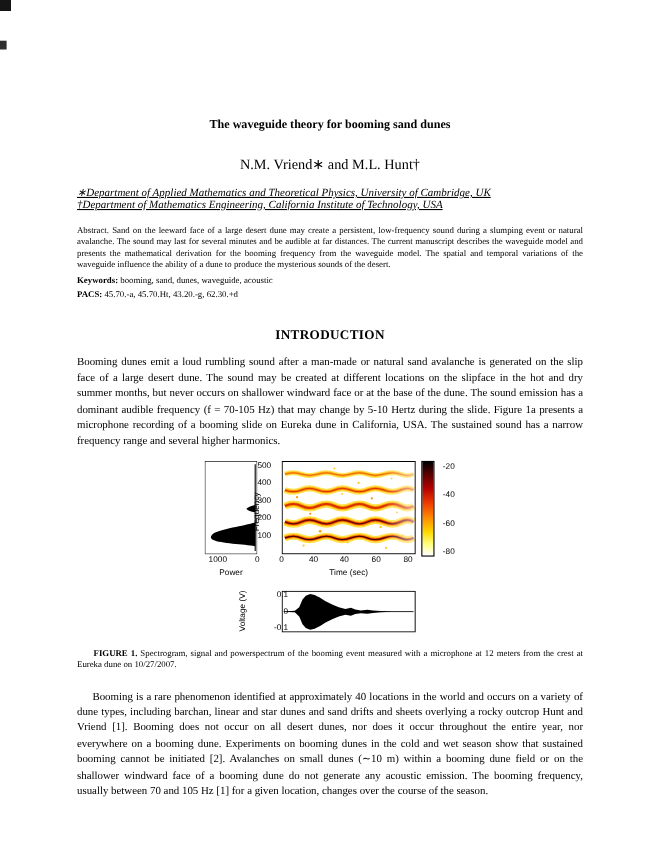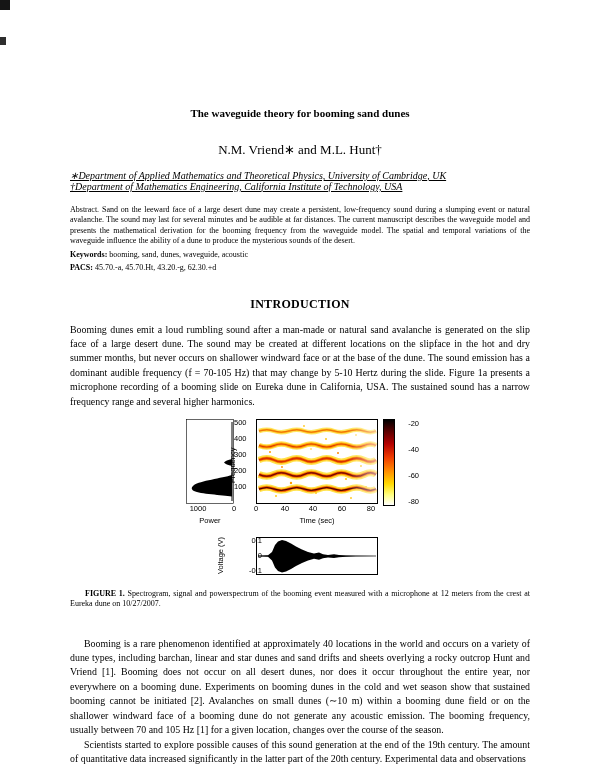--- a/index.html
+++ b/index.html
@@ -18,31 +18,31 @@
   .abstract { font-size:8px; line-height:10.4px; text-align:justify; margin:13px 0 0 0; }
   .abstract b { font-weight:normal; }
   .kw { font-size:8px; line-height:10px; margin:3px 0 0 0; }
   .kw b { font-weight:bold; }
 
   .section-heading { text-align:center; font-size:12px; font-weight:bold; margin:24px 0 0 0; letter-spacing:0.3px; }
 
   .body-par { font-size:9.9px; line-height:14.4px; text-align:justify; margin:11px 0 0 0; }
   .body-par.noindent { text-indent:0; }
   .body-par.indent { text-indent:14px; margin-top:0; }
-  .body-par.first-after-fig { margin-top:27px; }
+  .body-par.first-after-fig { margin-top:17px; }
 
   
   .figure {
     position:relative; width:240px; height:160px; margin:8px 0 0 108px;
     font-family:"Liberation Sans", sans-serif; font-size:7.5px; color:#000;
   }
   .figure .tick { position:absolute; line-height:8px; }
   .figure .freq-t { left:56px; width:18px; text-align:left; }
   .figure .time-t { width:16px; text-align:center; top:88px; }
-  .figure .cb-t   { left:219px; width:22px; text-align:right; }
+  .figure .cb-t   { left:219px; width:22px; text-align:center; }
   .figure .volt-t { left:64px; width:20px; text-align:right; }
   .figure .pow-t  { top:88px; text-align:center; }
   .figure .axlab  { position:absolute; text-align:center; }
   .figure .rot    { position:absolute; white-space:nowrap; transform:rotate(-90deg); transform-origin:0 0; }
   .spectro-svg { position:absolute; left:78px; top:2px; }
   .power-svg   { position:absolute; left:8px;  top:2px; }
   .wave-svg    { position:absolute; left:78px; top:120px; }
   .colorbar {
     position:absolute; left:205px; top:2px; width:10px; height:85px;
     border:1px solid #000;
@@ -185,16 +185,15 @@
 
       <span class="rot" style="left:50px;top:66px">Frequency</span>
       <span class="axlab" style="left:8px;top:99px;width:48px">Power</span>
       <span class="axlab" style="left:78px;top:99px;width:122px">Time (sec)</span>
       <span class="rot" style="left:38px;top:157px">Voltage (V)</span>
     </div>
 
     <p class="caption"><b>FIGURE 1.</b> <span>Spectrogram, signal and powerspectrum of the booming event measured with a microphone at 12 meters from the crest at Eureka dune on 10/27/2007.</span></p>
 
     <p class="body-par indent first-after-fig">Booming is a rare phenomenon identified at approximately 40 locations in the world and occurs on a variety of dune types, including barchan, linear and star dunes and sand drifts and sheets overlying a rocky outcrop Hunt and Vriend [1]. Booming does not occur on all desert dunes, nor does it occur throughout the entire year, nor everywhere on a booming dune. Experiments on booming dunes in the cold and wet season show that sustained booming cannot be initiated [2]. Avalanches on small dunes (∼10 m) within a booming dune field or on the shallower windward face of a booming dune do not generate any acoustic emission. The booming frequency, usually between 70 and 105 Hz [1] for a given location, changes over the course of the season.</p>
-    <p class="body-par indent">Scientists started to explore possible causes of this sound generation at the end of the 19th century. The amount of quantitative data increased significantly in the latter part of the 20th century. Experimental data and observations</p>
 
   </div>
 </div>
 
 </body></html>

